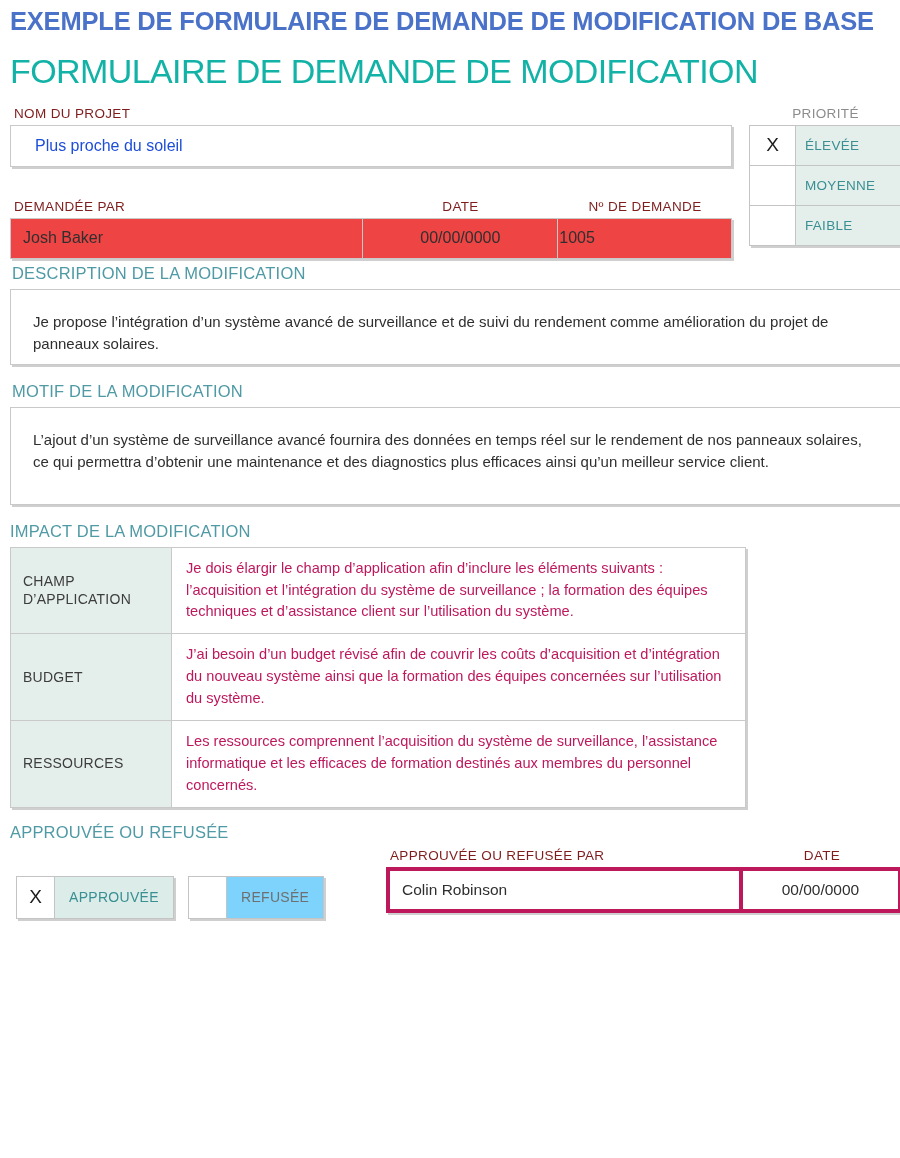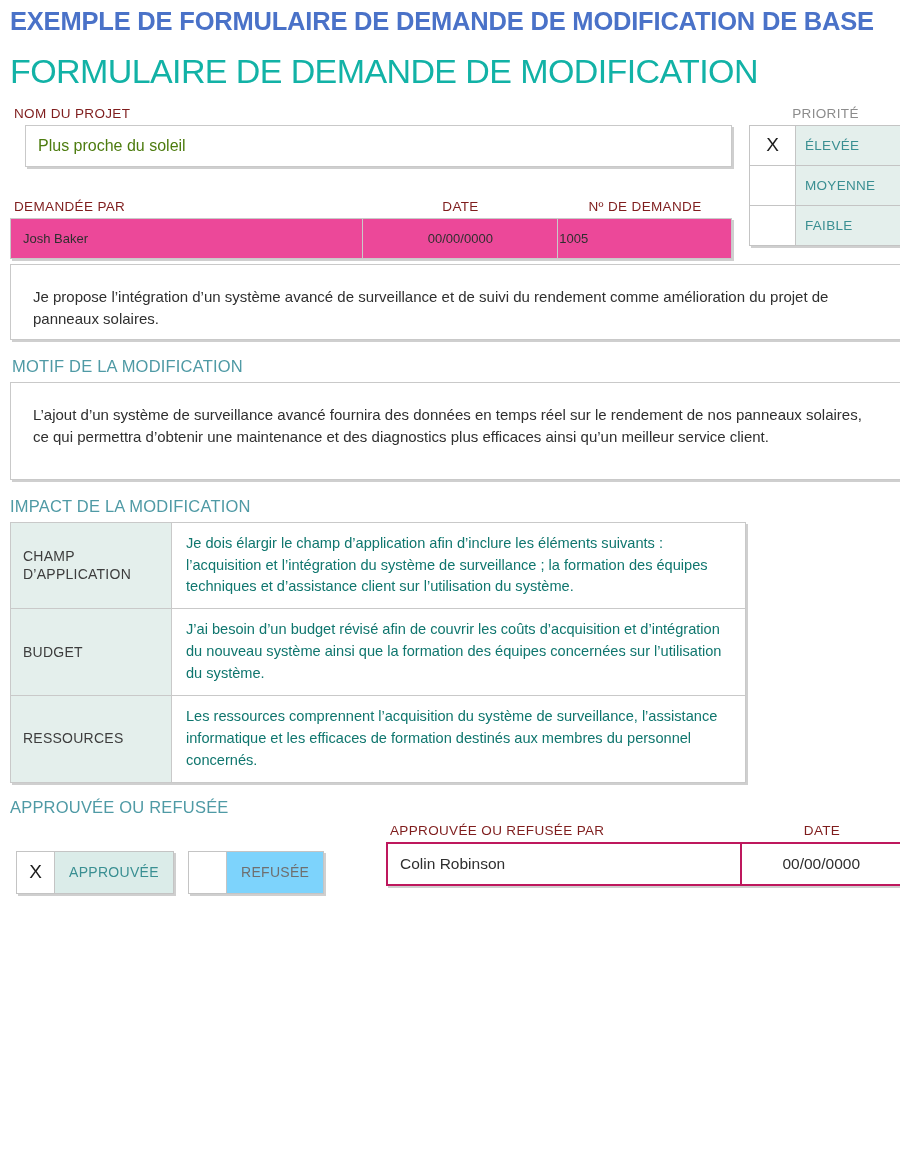--- a/index.html
+++ b/index.html
@@ -58,24 +58,23 @@
   }
 
   
   .row-top { position: relative; }
 
   .project-wrap { position: absolute; left: 2px; top: 0; width: 722px; }
   .project-box {
     height: 42px;
     display: flex;
     align-items: center;
-    padding-left: 12px;
+    padding-left: 24px;
     font-size: 16px;
-    color: #4d7c0f;
-    margin-left: 15px;
+    color: #1d4ed8;
   }
 
   .priority-wrap { position: absolute; left: 741px; top: 0; width: 153px; }
   .priority-title {
     text-align: center;
     font-size: 13.5px;
     color: #8c8c8c;
     letter-spacing: 0.35px;
     padding-bottom: 4px;
     text-transform: uppercase;
@@ -112,23 +111,23 @@
   .req-labels .c1 { width: 353px; }
   .req-labels .c2 { width: 195px; text-align: center; padding-left: 0; }
   .req-labels .c3 { width: 174px; text-align: center; padding-left: 0; }
   .req-table {
     border-collapse: collapse;
     width: 722px;
     box-shadow: 2px 2px 0 0 #cfcfcf;
   }
   .req-table td {
     border: 1px solid #c9c9c9;
-    background: #ec4899;
+    background: #ef4444;
     height: 40px;
-    font-size: 13px;
+    font-size: 16px;
     color: #2f2f2f;
   }
   .req-table .v1 { width: 353px; padding-left: 12px; }
   .req-table .v2 { width: 195px; text-align: center; }
   .req-table .v3 { width: 174px; }
 
   
   .block { margin-left: 2px; width: 891px; }
   .textbox {
     padding: 13px 14px 10px 14px;
@@ -153,21 +152,21 @@
     color: #3d3d3d;
     letter-spacing: 0.25px;
     padding: 8px 0 8px 12px;
     line-height: 1.35;
     text-transform: uppercase;
   }
   .impact-text {
     background: #ffffff;
     font-size: 14.6px;
     line-height: 1.5;
-    color: #0f766e;
+    color: #be185d;
     padding: 10px 12px 10px 14px;
     margin-left: 19px;
   }
 
   
   .approve-area { position: relative; margin-left: 2px; height: 76px; }
   .choice {
     position: absolute;
     top: 28px;
     border-collapse: collapse;
@@ -177,21 +176,21 @@
   .choice .box { width: 38px; background: #ffffff; text-align: center; font-size: 19px; color: #1c1c1c; }
   .choice .lbl { font-size: 14px; letter-spacing: 0.3px; padding: 8px 14px; text-transform: uppercase; white-space: nowrap; }
   .lbl.approved { background: #dbece9; color: #3a8f92; }
   .lbl.refused { background: #7dd3fc; color: #6f6f6f; }
 
   .sign-wrap { position: absolute; left: 376px; top: 0; width: 516px; }
   .sign-labels { display: flex; }
   .sign-labels .s1 { width: 356px; }
   .sign-labels .s2 { width: 160px; text-align: center; padding-left: 0; }
   .sign-table { border-collapse: collapse; width: 516px; box-shadow: 2px 2px 0 0 #cfcfcf; }
-  .sign-table td { border: 2px solid #be185d; background: #ffffff; height: 42px; font-size: 15.5px; color: #2f2f2f; }
+  .sign-table td { border: 4px solid #be185d; background: #ffffff; height: 42px; font-size: 15.5px; color: #2f2f2f; }
   .sign-table .s1 { width: 356px; padding-left: 12px; }
   .sign-table .s2 { width: 160px; text-align: center; }
 </style>
 </head>
 <body>
 
 <div class="page">
 
   <h1 class="doc-title">EXEMPLE DE FORMULAIRE DE DEMANDE DE MODIFICATION DE BASE</h1>
   <h2 class="doc-subtitle">FORMULAIRE DE DEMANDE DE MODIFICATION</h2>
@@ -235,20 +234,21 @@
           <td class="v1">Josh Baker</td>
           <td class="v2">00/00/0000</td>
           <td class="v3">1005</td>
         </tr>
       </tbody>
         </table>
     </div>
   </div>
 
   <div class="block" style="margin-top:12px;">
+    <div class="section-head">DESCRIPTION DE LA MODIFICATION</div>
     <div class="shadowbox textbox" style="height:76px;">
       <p>Je propose l’intégration d’un système avancé de surveillance et de suivi du rendement comme amélioration du projet de panneaux solaires.</p>
     </div>
   </div>
 
   <div class="block" style="margin-top:17px;">
     <div class="section-head">MOTIF DE LA MODIFICATION</div>
     <div class="shadowbox textbox" style="height:98px;">
       <p>L’ajout d’un système de surveillance avancé fournira des données en temps réel sur le rendement de nos panneaux solaires, ce qui permettra d’obtenir une maintenance et des diagnostics plus efficaces ainsi qu’un meilleur service client.</p>
     </div>

